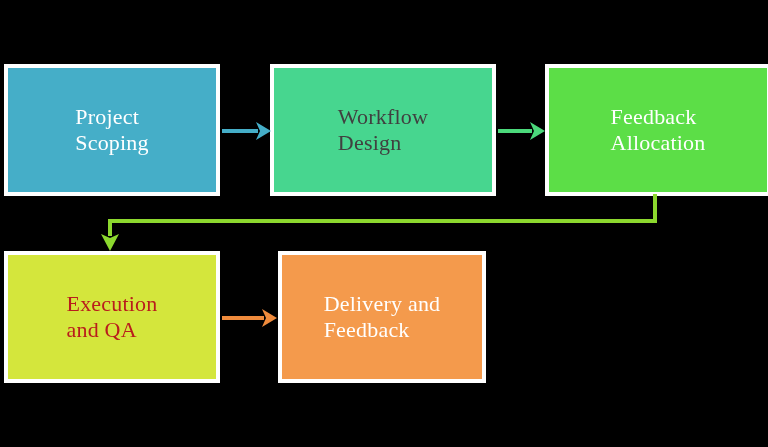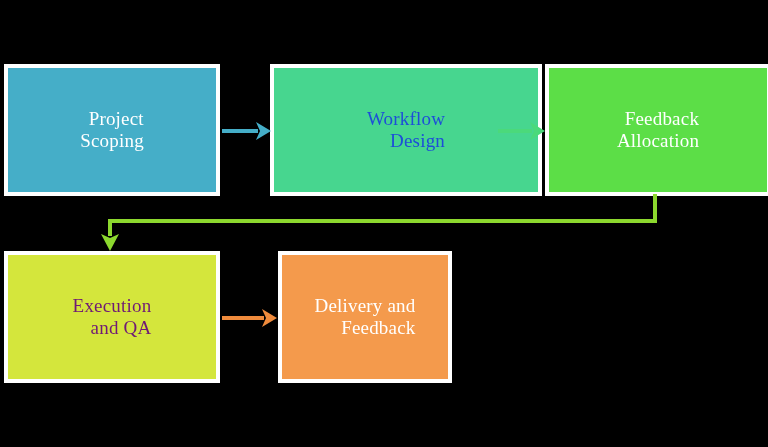--- a/index.html
+++ b/index.html
@@ -16,23 +16,23 @@
     overflow: hidden;
     font-family: "Liberation Serif", "DejaVu Serif", serif;
   }
   .node {
     position: absolute;
     box-sizing: border-box;
     border: 4px solid #ffffff;
     display: flex;
     align-items: center;
     justify-content: center;
-    text-align: right;
+    text-align: left;
     color: #ffffff;
-    font-size: 19px;
+    font-size: 22px;
     line-height: 1.18;
     font-weight: 400;
     letter-spacing: 0.2px;
     padding: 4px 8px;
   }
   .node-label {
     display: block;
     white-space: pre-line;
   }
   .connector {
@@ -47,36 +47,36 @@
 </head>
 <body>
 
 <div id="canvas" style="width: 768px; height: 447px; background: rgb(0, 0, 0);">
 
   <div class="node" id="node-0" style="left: 4px; top: 64px; width: 216px; height: 132px; background: rgb(69, 174, 200); border-color: rgb(255, 255, 255); color: rgb(255, 255, 255);">
     <span class="node-label">Project
 Scoping</span>
   </div>
 
-  <div class="node" id="node-1" style="left: 270px; top: 64px; width: 272px; height: 132px; background: rgb(71, 214, 143); border-color: rgb(255, 255, 255); color: #1d4ed8;">
+  <div class="node" id="node-1" style="left: 270px; top: 64px; width: 226px; height: 132px; background: rgb(71, 214, 143); border-color: rgb(255, 255, 255); color: #404040;">
     <span class="node-label">Workflow
 Design</span>
   </div>
 
   <div class="node" id="node-2" style="left: 545px; top: 64px; width: 226px; height: 132px; background: rgb(92, 222, 71); border-color: rgb(255, 255, 255); color: rgb(255, 255, 255);">
     <span class="node-label">Feedback
 Allocation</span>
   </div>
 
-  <div class="node" id="node-3" style="left: 4px; top: 251px; width: 216px; height: 132px; background: rgb(212, 230, 60); border-color: rgb(255, 255, 255); color: #701a75;">
+  <div class="node" id="node-3" style="left: 4px; top: 251px; width: 216px; height: 132px; background: rgb(212, 230, 60); border-color: rgb(255, 255, 255); color: #b91c1c;">
     <span class="node-label">Execution
 and QA</span>
   </div>
 
-  <div class="node" id="node-4" style="left: 278px; top: 251px; width: 174px; height: 132px; background: rgb(244, 154, 76); border-color: rgb(255, 255, 255); color: rgb(255, 255, 255);">
+  <div class="node" id="node-4" style="left: 278px; top: 251px; width: 208px; height: 132px; background: rgb(244, 154, 76); border-color: rgb(255, 255, 255); color: rgb(255, 255, 255);">
     <span class="node-label">Delivery and
 Feedback</span>
   </div>
 
   <div class="connector" id="conn-0" style="left:220px; top:106px; width:52px; height:50px;">
     <svg width="52" height="50" viewBox="0 0 52 50">
       <path id="conn-0-line" d="M 2 25 L 38 25" stroke-width="4" fill="none" stroke="#45AEC8"></path>
       <path id="conn-0-head" d="M 36 16 L 51 25 L 36 34 L 40 25 Z" fill="#45AEC8"></path>
     </svg>
   </div>

